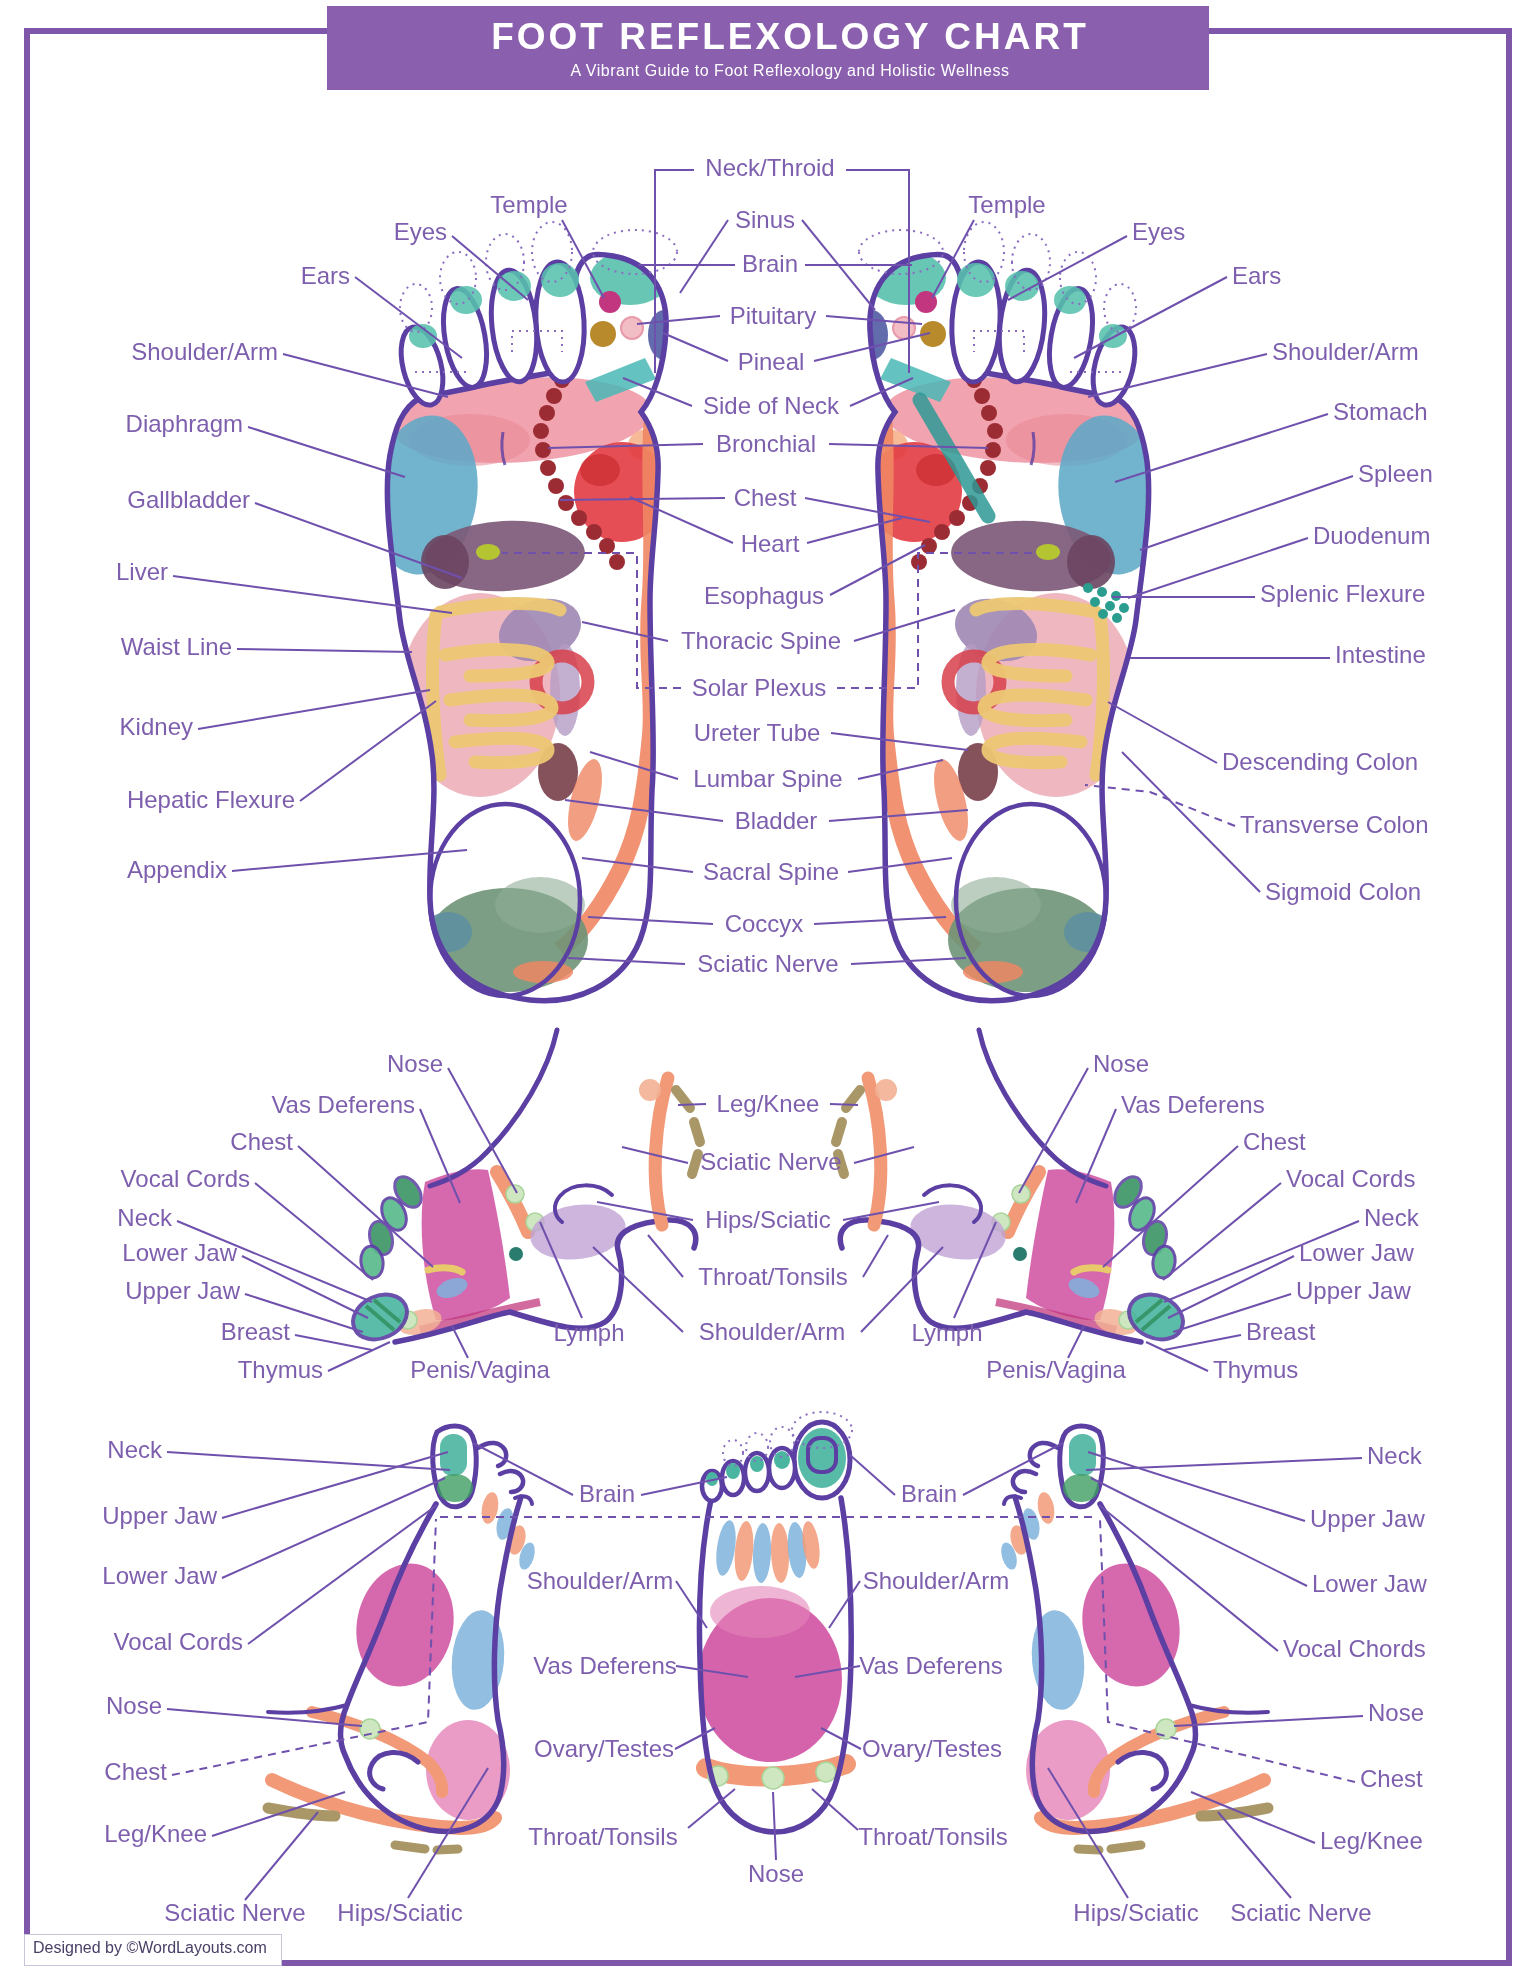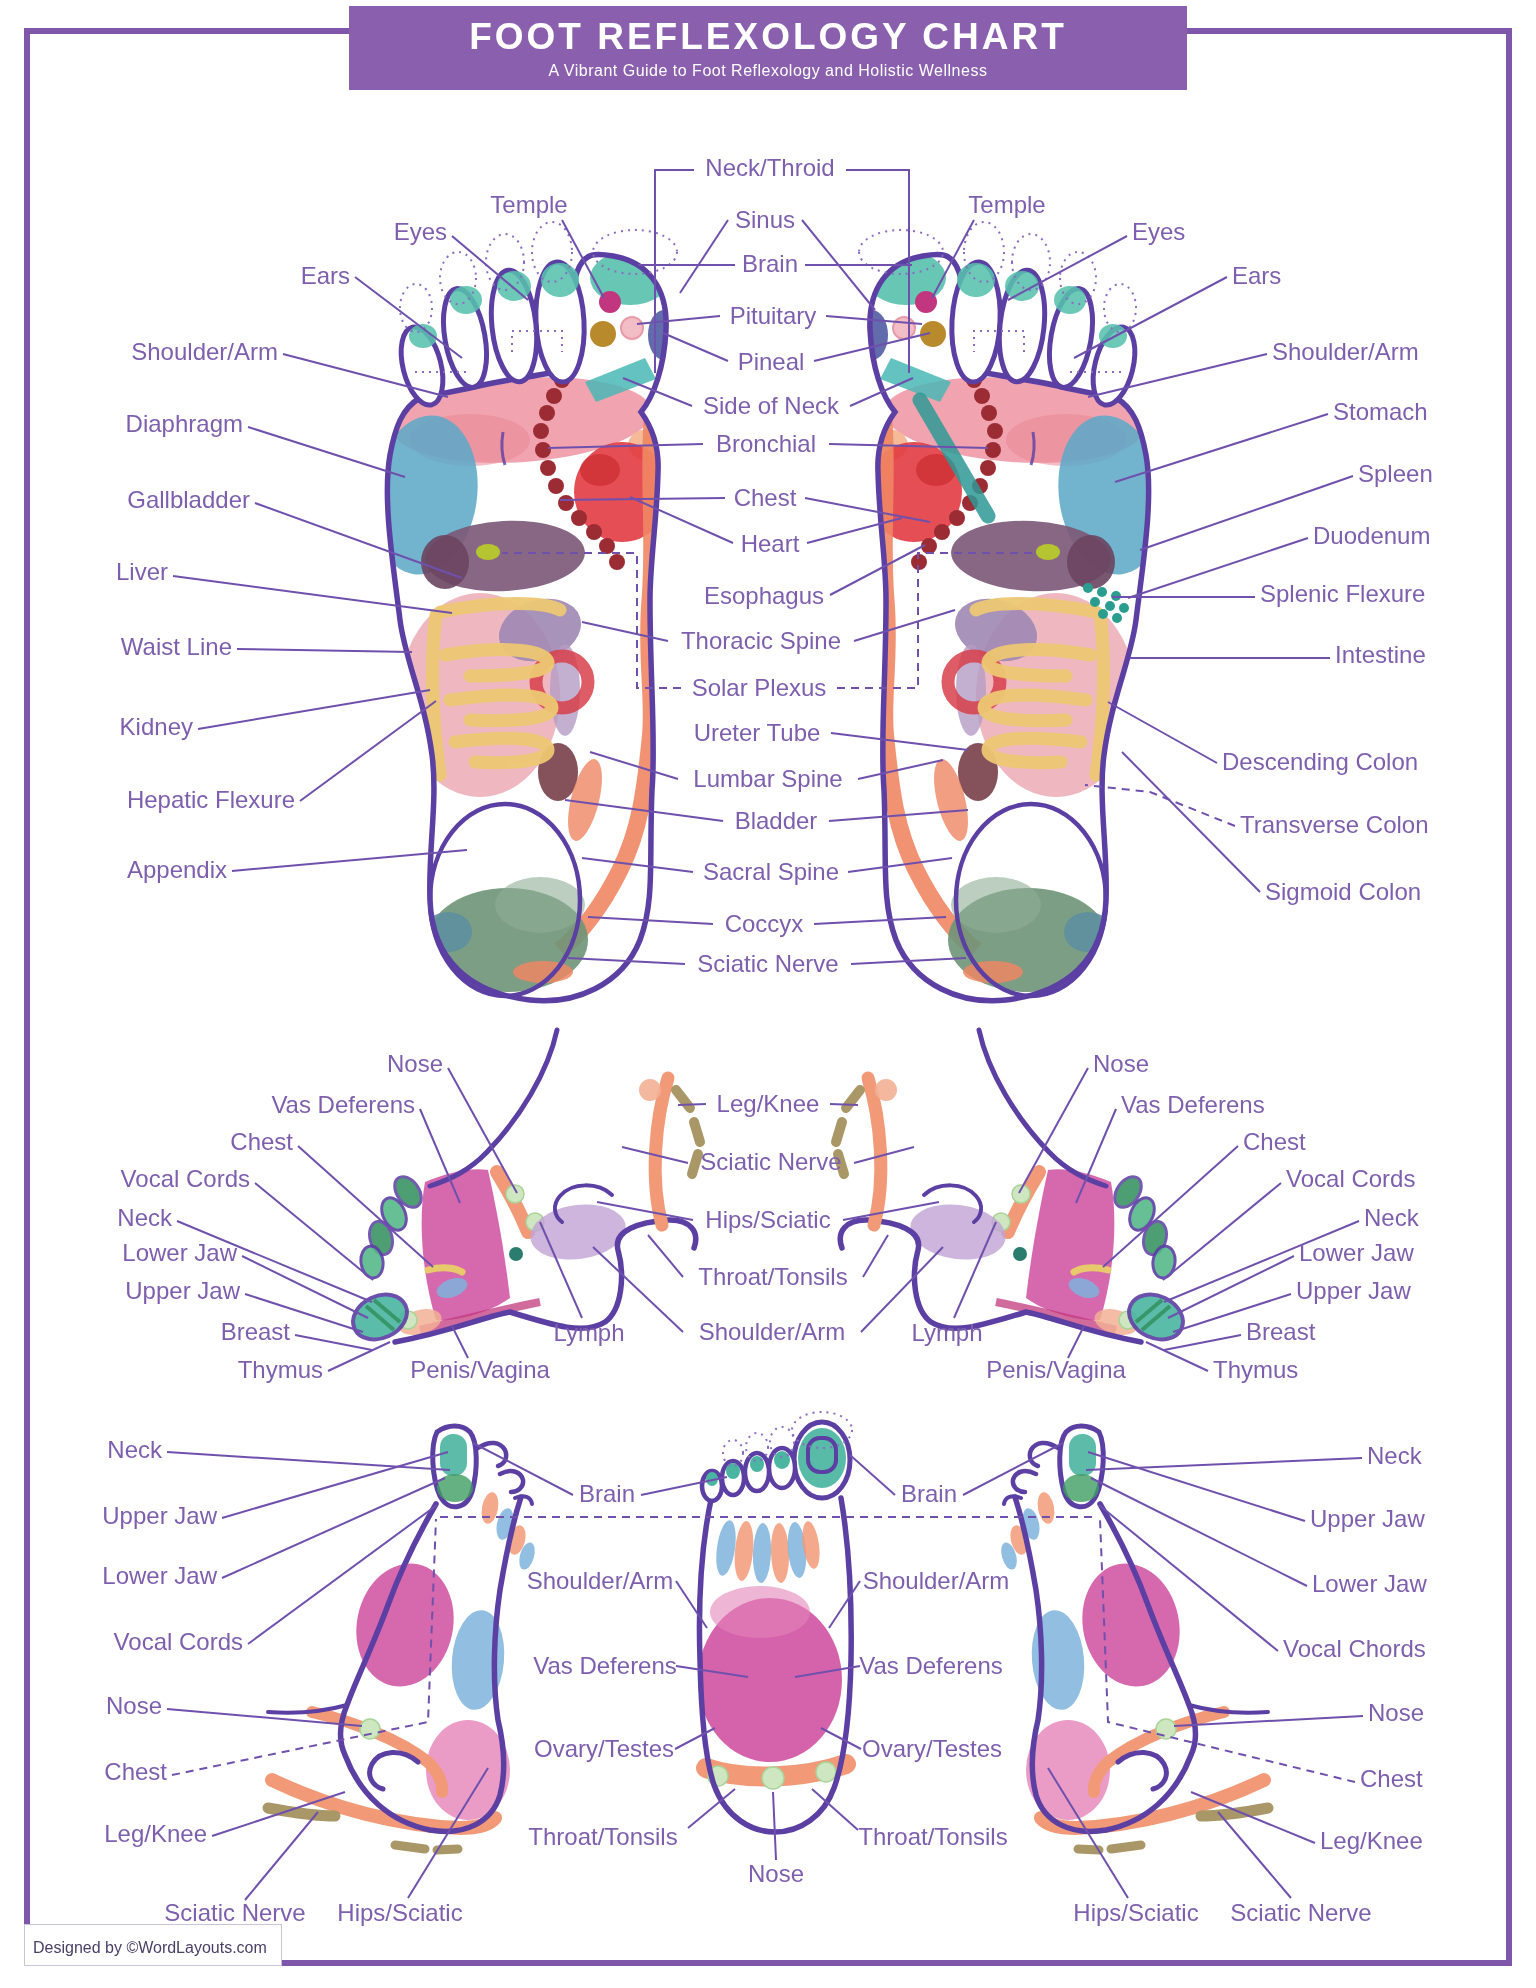--- a/index.html
+++ b/index.html
@@ -1,24 +1,24 @@
 <!DOCTYPE html>
 <html><head>
 <meta charset="utf-8">
 <style>
   html,body{margin:0;padding:0;background:#fff;}
   #page{position:relative;width:1536px;height:1988px;background:#fff;overflow:hidden;
         font-family:"Liberation Sans",sans-serif;}
   #frame{position:absolute;left:24px;top:28px;right:24px;bottom:22px;border:6px solid #7e57ab;}
   #header{position:absolute;left:50%;top:6px;transform:translateX(-50%);width:838px;height:84px;
-          background:#8a5fae;color:#fff;text-align:center;z-index:5;}
+          background:#8a5fae;color:#fff;text-align:center;z-index:5;padding-left:44px;}
   #header .t1{font-size:37px;font-weight:600;letter-spacing:3px;margin-top:10px;}
   #header .t2{font-size:16px;font-weight:400;letter-spacing:.5px;margin-top:4px;}
   #footer{position:absolute;left:24px;bottom:22px;border:1px solid #c9c4d8;background:#fff;
-          padding:14px 14px 8px 8px;font-size:16px;color:#4a4066;z-index:5;}
+          padding:4px 14px 8px 8px;font-size:16px;color:#4a4066;z-index:5;}
   svg{position:absolute;left:0;top:0;}
   .lbl{font-family:"Liberation Sans",sans-serif;font-size:24px;fill:#7d5fae;}
   .leader{fill:none;stroke:#6f51ad;stroke-width:2;}
   .dashed{stroke-dasharray:8 6;}
   .outline{fill:none;stroke:#5b3fa3;stroke-linecap:round;}
   .dotted{fill:none;stroke:#8a6cc0;stroke-width:2;stroke-dasharray:2 5;}
 </style>
 </head>
 <body>
 

